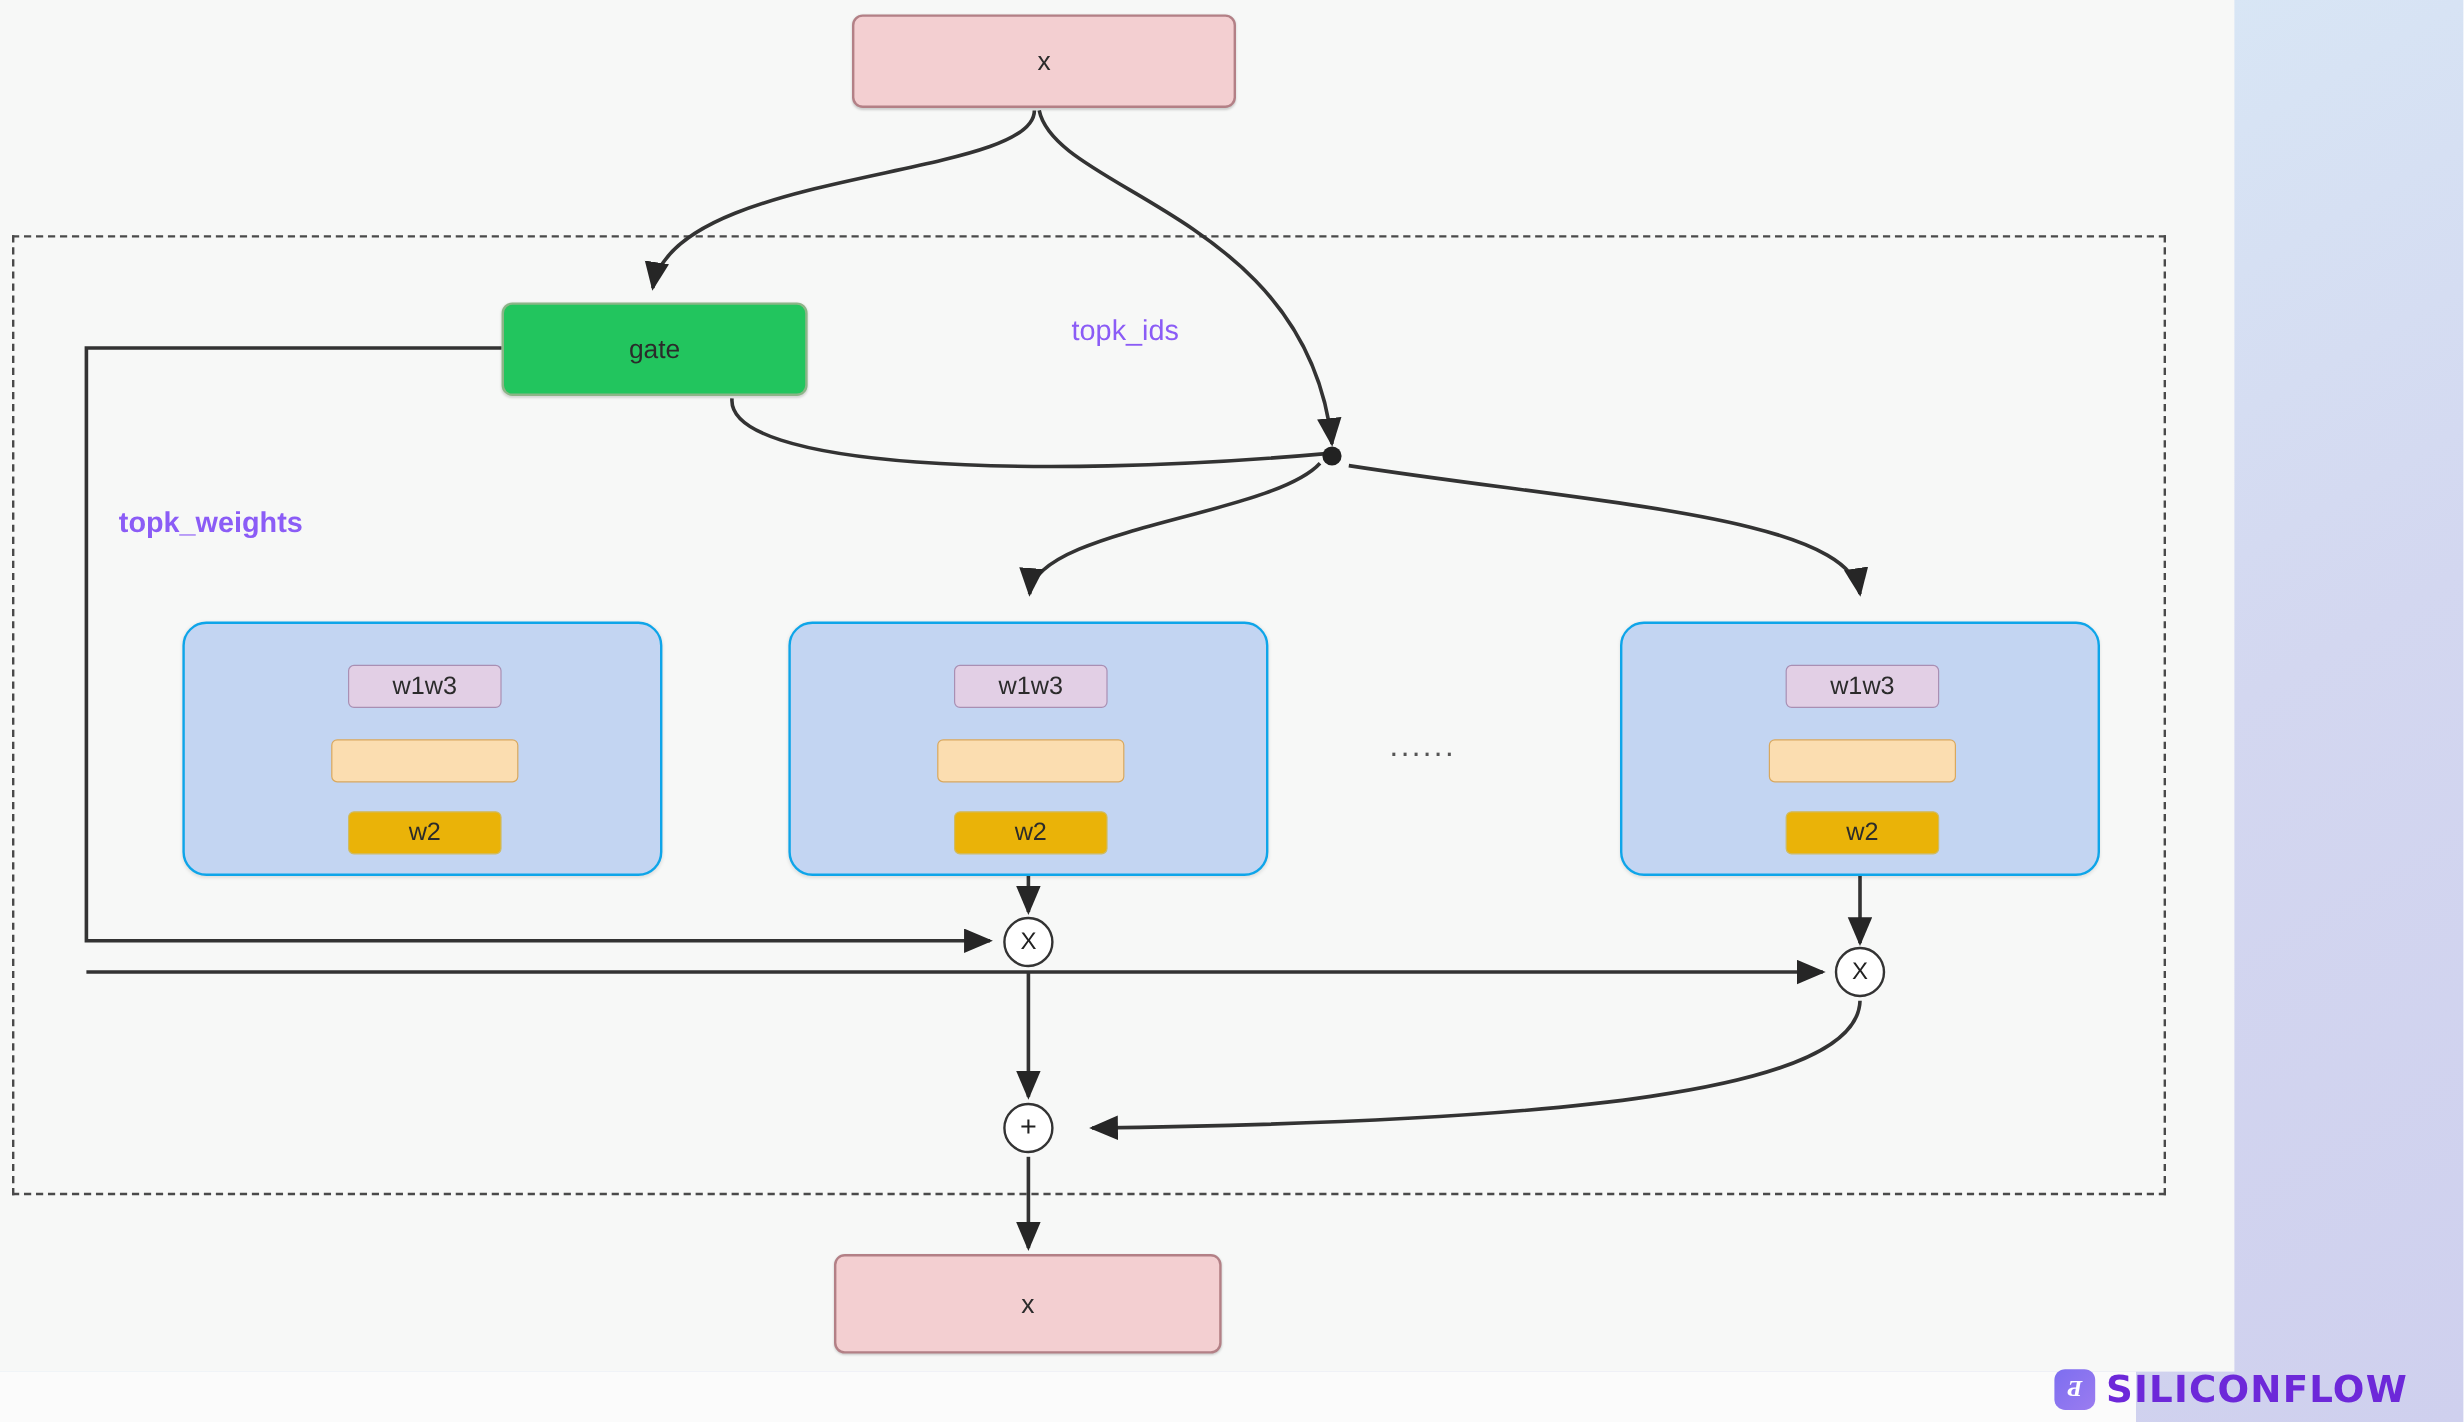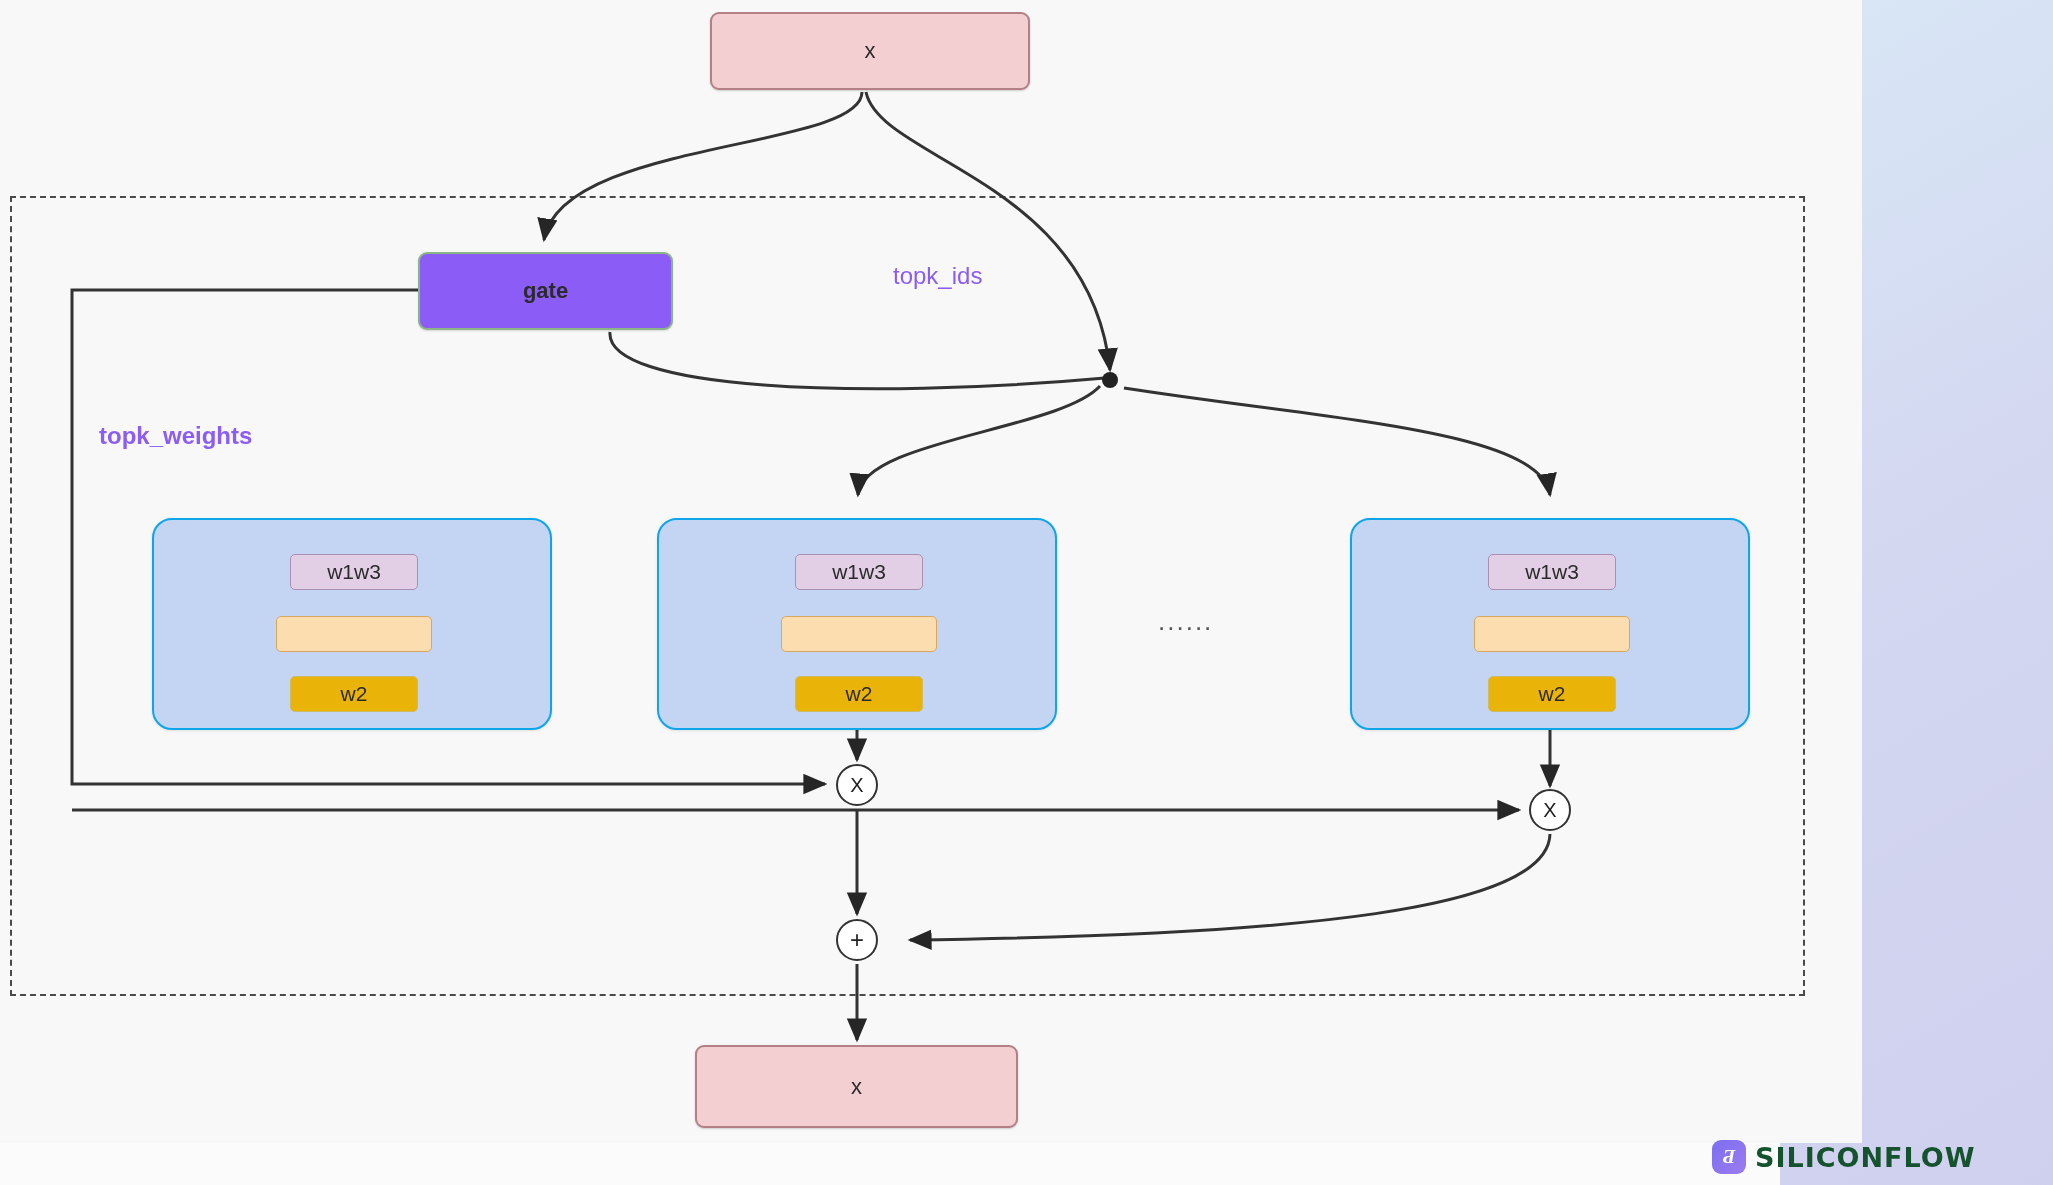--- a/index.html
+++ b/index.html
@@ -14,21 +14,21 @@
 
   
   .dashed-box{position:absolute;left:10px;top:196px;width:1795px;height:800px;
     border:2px dashed #4a4a4a;box-sizing:border-box;}
 
   svg.edges{position:absolute;left:0;top:0;width:2053px;height:1185px;pointer-events:none;}
 
   .node{position:absolute;box-sizing:border-box;display:flex;align-items:center;
     justify-content:center;border-radius:9px;font-size:22px;color:#2b2b2b;}
   .node-x{background:#f3cfd1;border:2px solid #b38086;box-shadow:0 1px 2px rgba(0,0,0,.18);}
-  .node-gate{background:#8b5cf6;border:2px solid #8cb587;box-shadow:0 1px 2px rgba(0,0,0,.14);font-weight:bold;}
+  .node-gate{background:#22c55e;border:2px solid #8cb587;box-shadow:0 1px 2px rgba(0,0,0,.14);}
   .expert-box{position:absolute;background:#c3d5f2;border:2px solid #0ea5e9;border-radius:20px;
     box-shadow:0 1px 3px rgba(0,0,0,.10);box-sizing:border-box;}
   .sub{position:absolute;box-sizing:border-box;display:flex;align-items:center;
     justify-content:center;border-radius:5px;font-size:21px;color:#2b2b2b;}
   .sub-w1w3{background:#e2cfe5;border:1.6px solid #a98fb3;}
   .sub-act{background:#fbddb0;border:1.6px solid #d9a85e;}
   .sub-w2{background:#eab308;border:1.6px solid #cfbb62;}
 
   .op{position:absolute;width:42px;height:42px;border-radius:50%;background:#ffffff;
     border:2px solid #333;display:flex;align-items:center;justify-content:center;
@@ -38,21 +38,21 @@
   .lbl{position:absolute;font-size:24px;color:#8b5cf6;white-space:nowrap;}
   .lbl-b{font-weight:bold;}
   .dots{position:absolute;font-size:26px;color:#555;letter-spacing:2px;white-space:nowrap;}
 
   
   .logo{position:absolute;left:1712px;top:1140px;display:flex;align-items:center;gap:9px;}
   .logo-mark{width:34px;height:34px;border-radius:9px;
     background:linear-gradient(135deg,#7d6ef0,#9b7cf0);
     display:flex;align-items:center;justify-content:center;
     color:#fff;font-size:19px;font-weight:bold;font-style:italic;font-family:"Liberation Serif",serif;}
-  .logo-text{font-size:27px;font-weight:bold;letter-spacing:1px;color:#14532d;
+  .logo-text{font-size:31px;font-weight:bold;letter-spacing:1px;color:#6d28d9;
     font-family:"DejaVu Sans",sans-serif;}
 </style>
 </head>
 <body>
 
 <div id="stage">
 
   <div class="backdrop"></div>
   <div class="canvas-white"></div>
   <div class="canvas-white-foot"></div>

